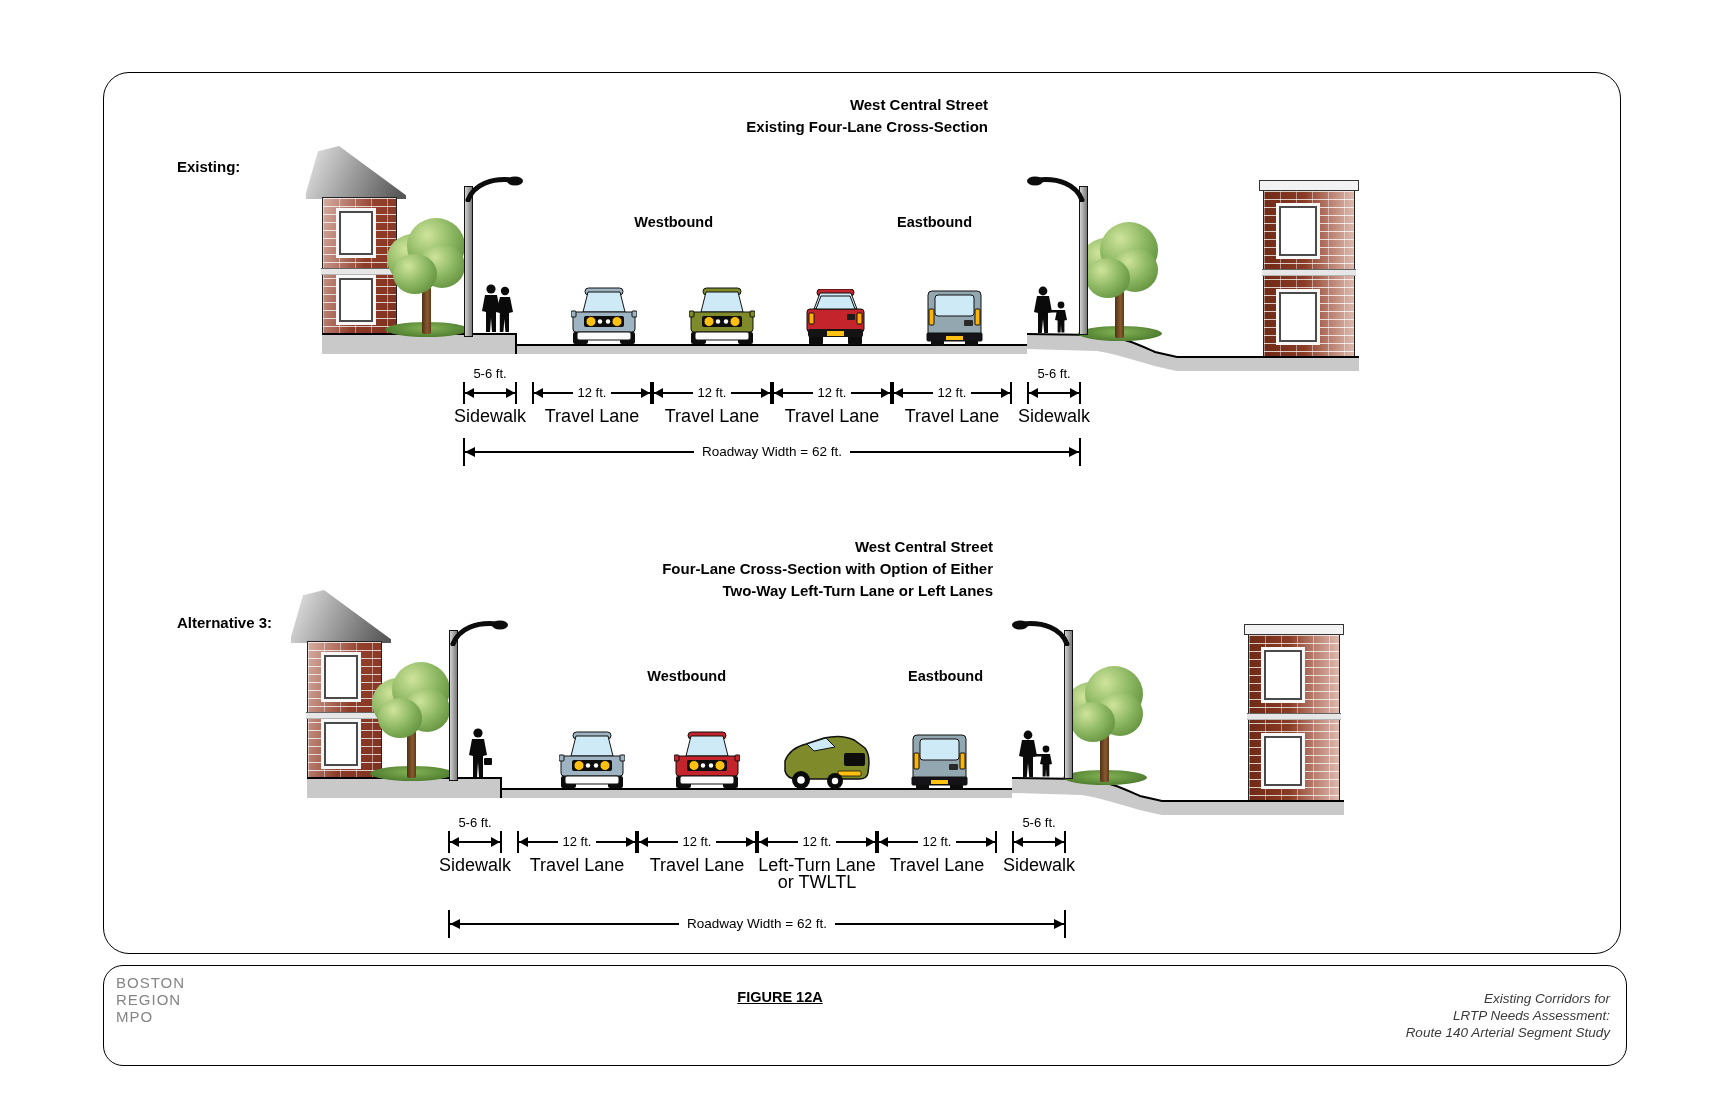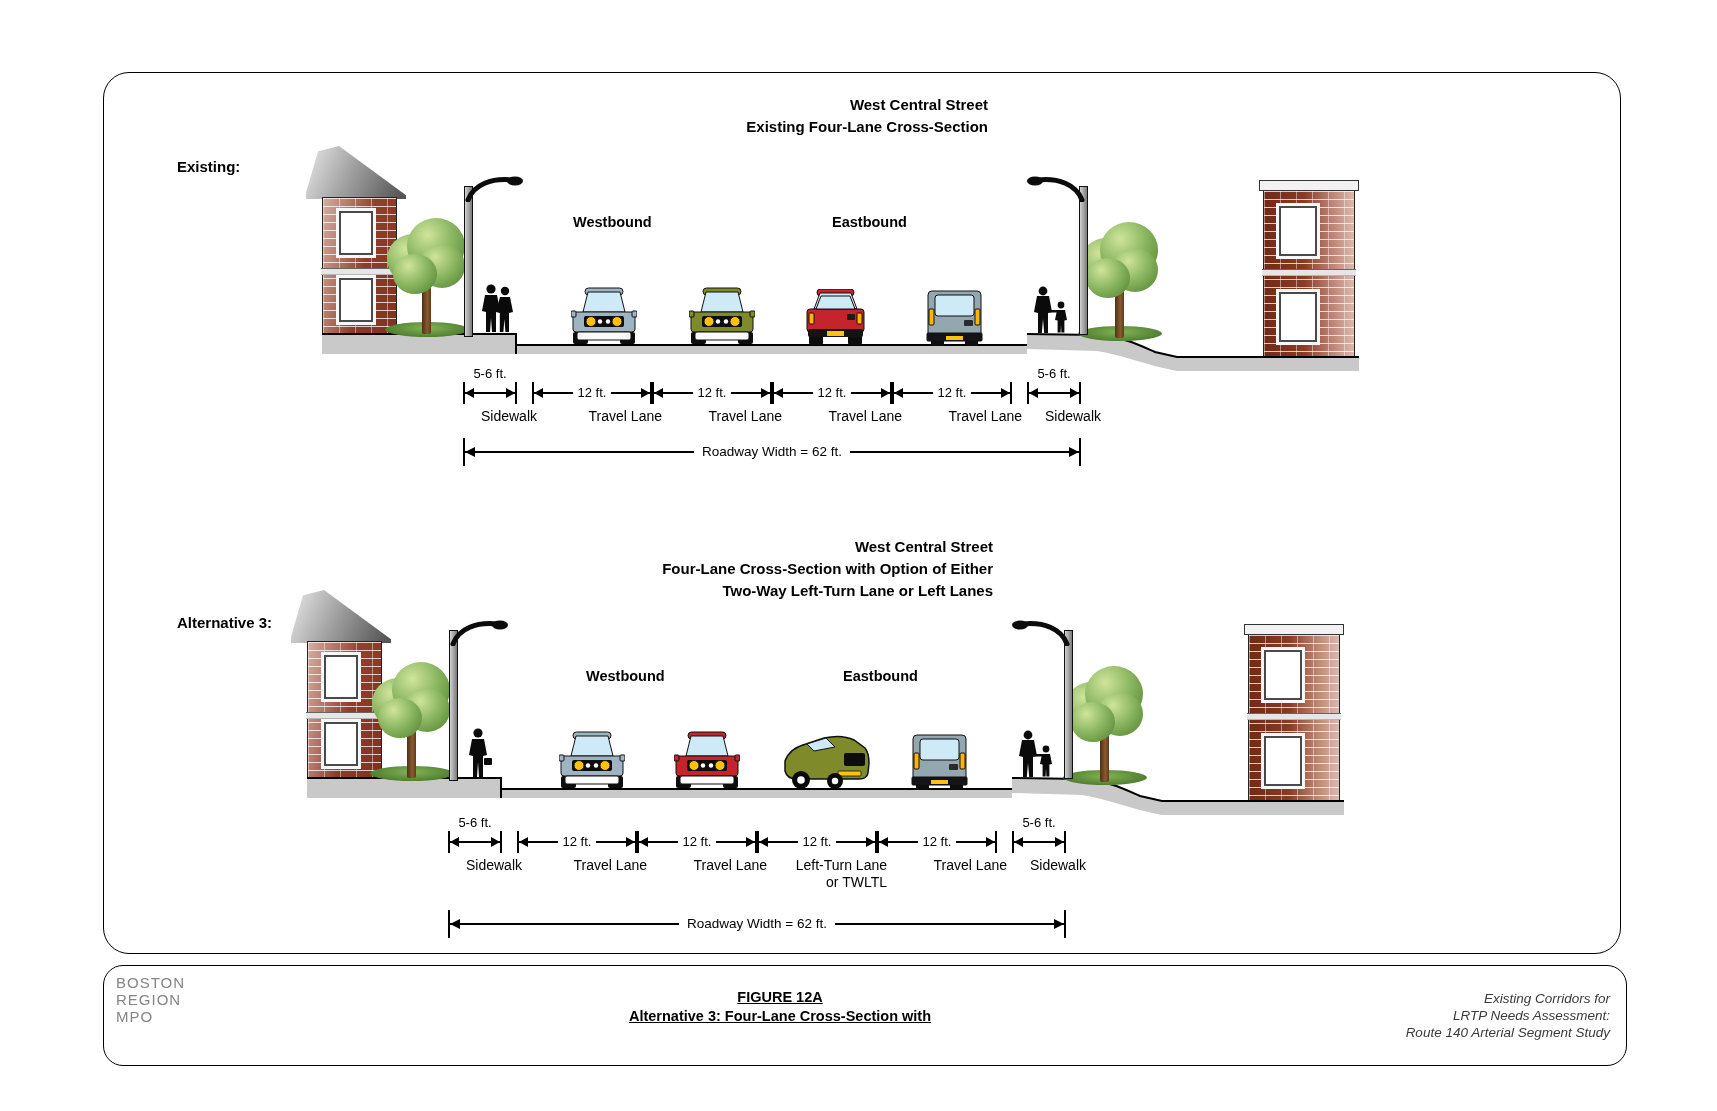--- a/index.html
+++ b/index.html
@@ -4,21 +4,21 @@
 <style>
   html,body{margin:0;padding:0;background:#fff;}
   body{width:1717px;height:1111px;position:relative;overflow:hidden;
        font-family:"Liberation Sans",sans-serif;color:#000;}
   .abs{position:absolute;}
   
   .frame{position:absolute;border:1.5px solid #000;border-radius:26px;background:#fff;}
   
   .sectitle{position:absolute;text-align:right;font-weight:700;font-size:15px;line-height:22px;}
   .sidelabel{position:absolute;font-weight:700;font-size:15px;}
-  .dirlabel{position:absolute;text-align:left;font-weight:700;font-size:14.5px;}
+  .dirlabel{position:absolute;text-align:right;font-weight:700;font-size:14.5px;}
   
   .roofL{width:100px;height:53px;background:linear-gradient(115deg,#dcdcdc 8%,#9a9a9a 50%,#565656 95%);
          clip-path:polygon(12% 10%,33% 0,100% 93%,100% 100%,0 100%,0 88%);}
   .brick{border:1px solid #222;}
   .brickL{background-image:linear-gradient(100deg,rgba(255,255,255,.55),rgba(255,255,255,0) 55%),
           repeating-linear-gradient(to bottom,rgba(255,255,255,.75) 0 1px,transparent 1px 8px),
           repeating-linear-gradient(to right,rgba(255,255,255,.45) 0 1px,transparent 1px 16px),
           linear-gradient(110deg,#a24a33,#7e3120);}
   .brickR{background-image:linear-gradient(to left,rgba(255,255,255,.6),rgba(255,255,255,0) 55%),
           repeating-linear-gradient(to bottom,rgba(255,255,255,.75) 0 1px,transparent 1px 8px),
@@ -47,21 +47,21 @@
   .dim .tl,.dim .tr{position:absolute;top:0;width:2px;height:22px;background:#000;}
   .dim .tl{left:0}.dim .tr{right:0}
   .dim .ln{position:absolute;left:2px;right:2px;top:10px;height:2px;background:#000;}
   .dim .ln::before{content:"";position:absolute;left:0;top:-4px;
       border-right:9px solid #000;border-top:5px solid transparent;border-bottom:5px solid transparent;}
   .dim .ln::after{content:"";position:absolute;right:0;top:-4px;
       border-left:9px solid #000;border-top:5px solid transparent;border-bottom:5px solid transparent;}
   .dim .wl{position:absolute;left:-10px;right:-10px;text-align:center;top:3px;}
   .dim-mid .wl span{background:#fff;padding:0 5px;}
   .dim-above .wl{top:-16px;}
-  .dimname{position:absolute;text-align:right;font-size:14px;line-height:17px;}
+  .dimname{position:absolute;text-align:center;font-size:18px;line-height:17px;}
   .roadway{position:absolute;height:28px;font-size:13.5px;}
   .roadway .tl,.roadway .tr{position:absolute;top:0;width:2px;height:28px;background:#000;}
   .roadway .tl{left:0}.roadway .tr{right:0}
   .roadway .ln{position:absolute;left:2px;right:2px;top:13px;height:2px;background:#000;}
   .roadway .ln::before{content:"";position:absolute;left:0;top:-4px;
       border-right:10px solid #000;border-top:5px solid transparent;border-bottom:5px solid transparent;}
   .roadway .ln::after{content:"";position:absolute;right:0;top:-4px;
       border-left:10px solid #000;border-top:5px solid transparent;border-bottom:5px solid transparent;}
   .roadway .wl{position:absolute;left:0;right:0;top:6px;text-align:center;}
   .roadway .wl span{background:#fff;padding:0 8px;}
@@ -462,19 +462,18 @@
 </div>
 
 <div class="frame" style="left:103px;top:965px;width:1522px;height:99px;border-radius:20px;"></div>
 <div class="logo" style="left:116px;top:974px;">
   <div>BOSTON</div>
   <div>REGION</div>
   <div>MPO</div>
 </div>
 <div class="figblock" style="left:450px;top:988px;width:660px;text-decoration:underline;">
   <div>FIGURE 12A</div>
-  <div>Alternative 3: Four-Lane Cross-Section with</div>
 </div>
 <div class="projblock" style="left:1270px;top:990px;width:340px;">
   <div>Existing Corridors for</div>
   <div>LRTP Needs Assessment:</div>
   <div>Route 140 Arterial Segment Study</div>
 </div>
 
 </body></html>

